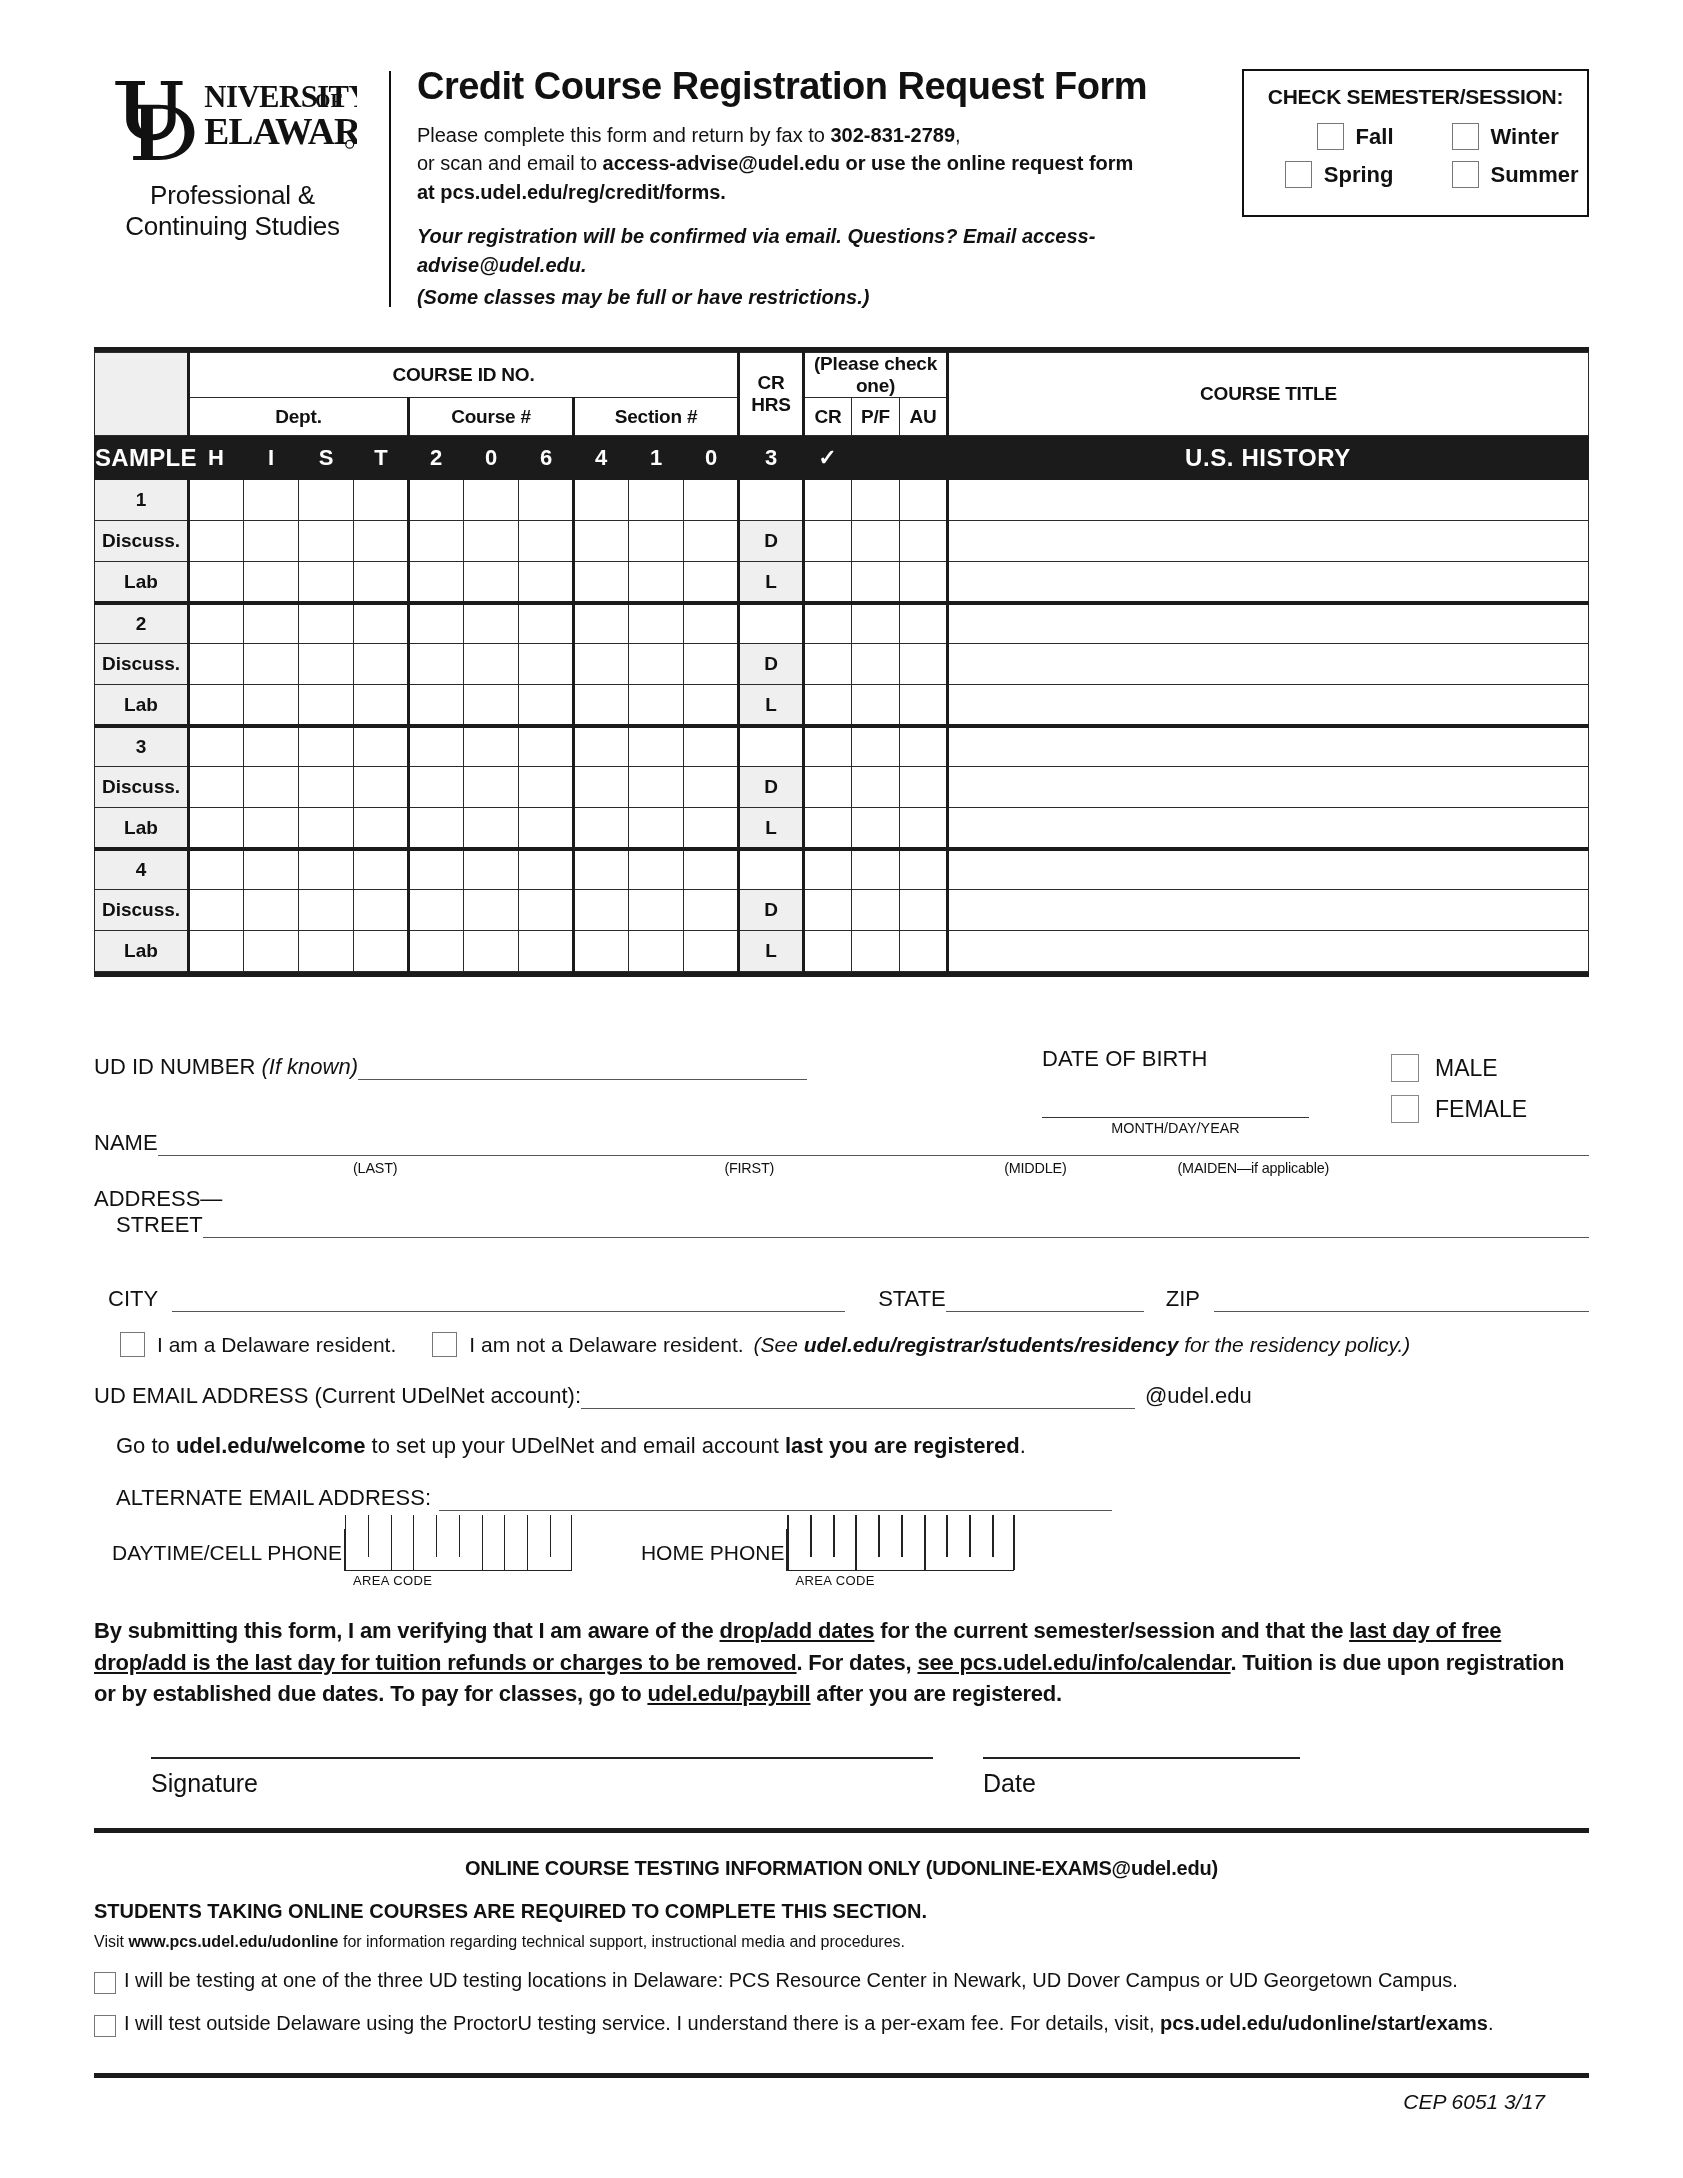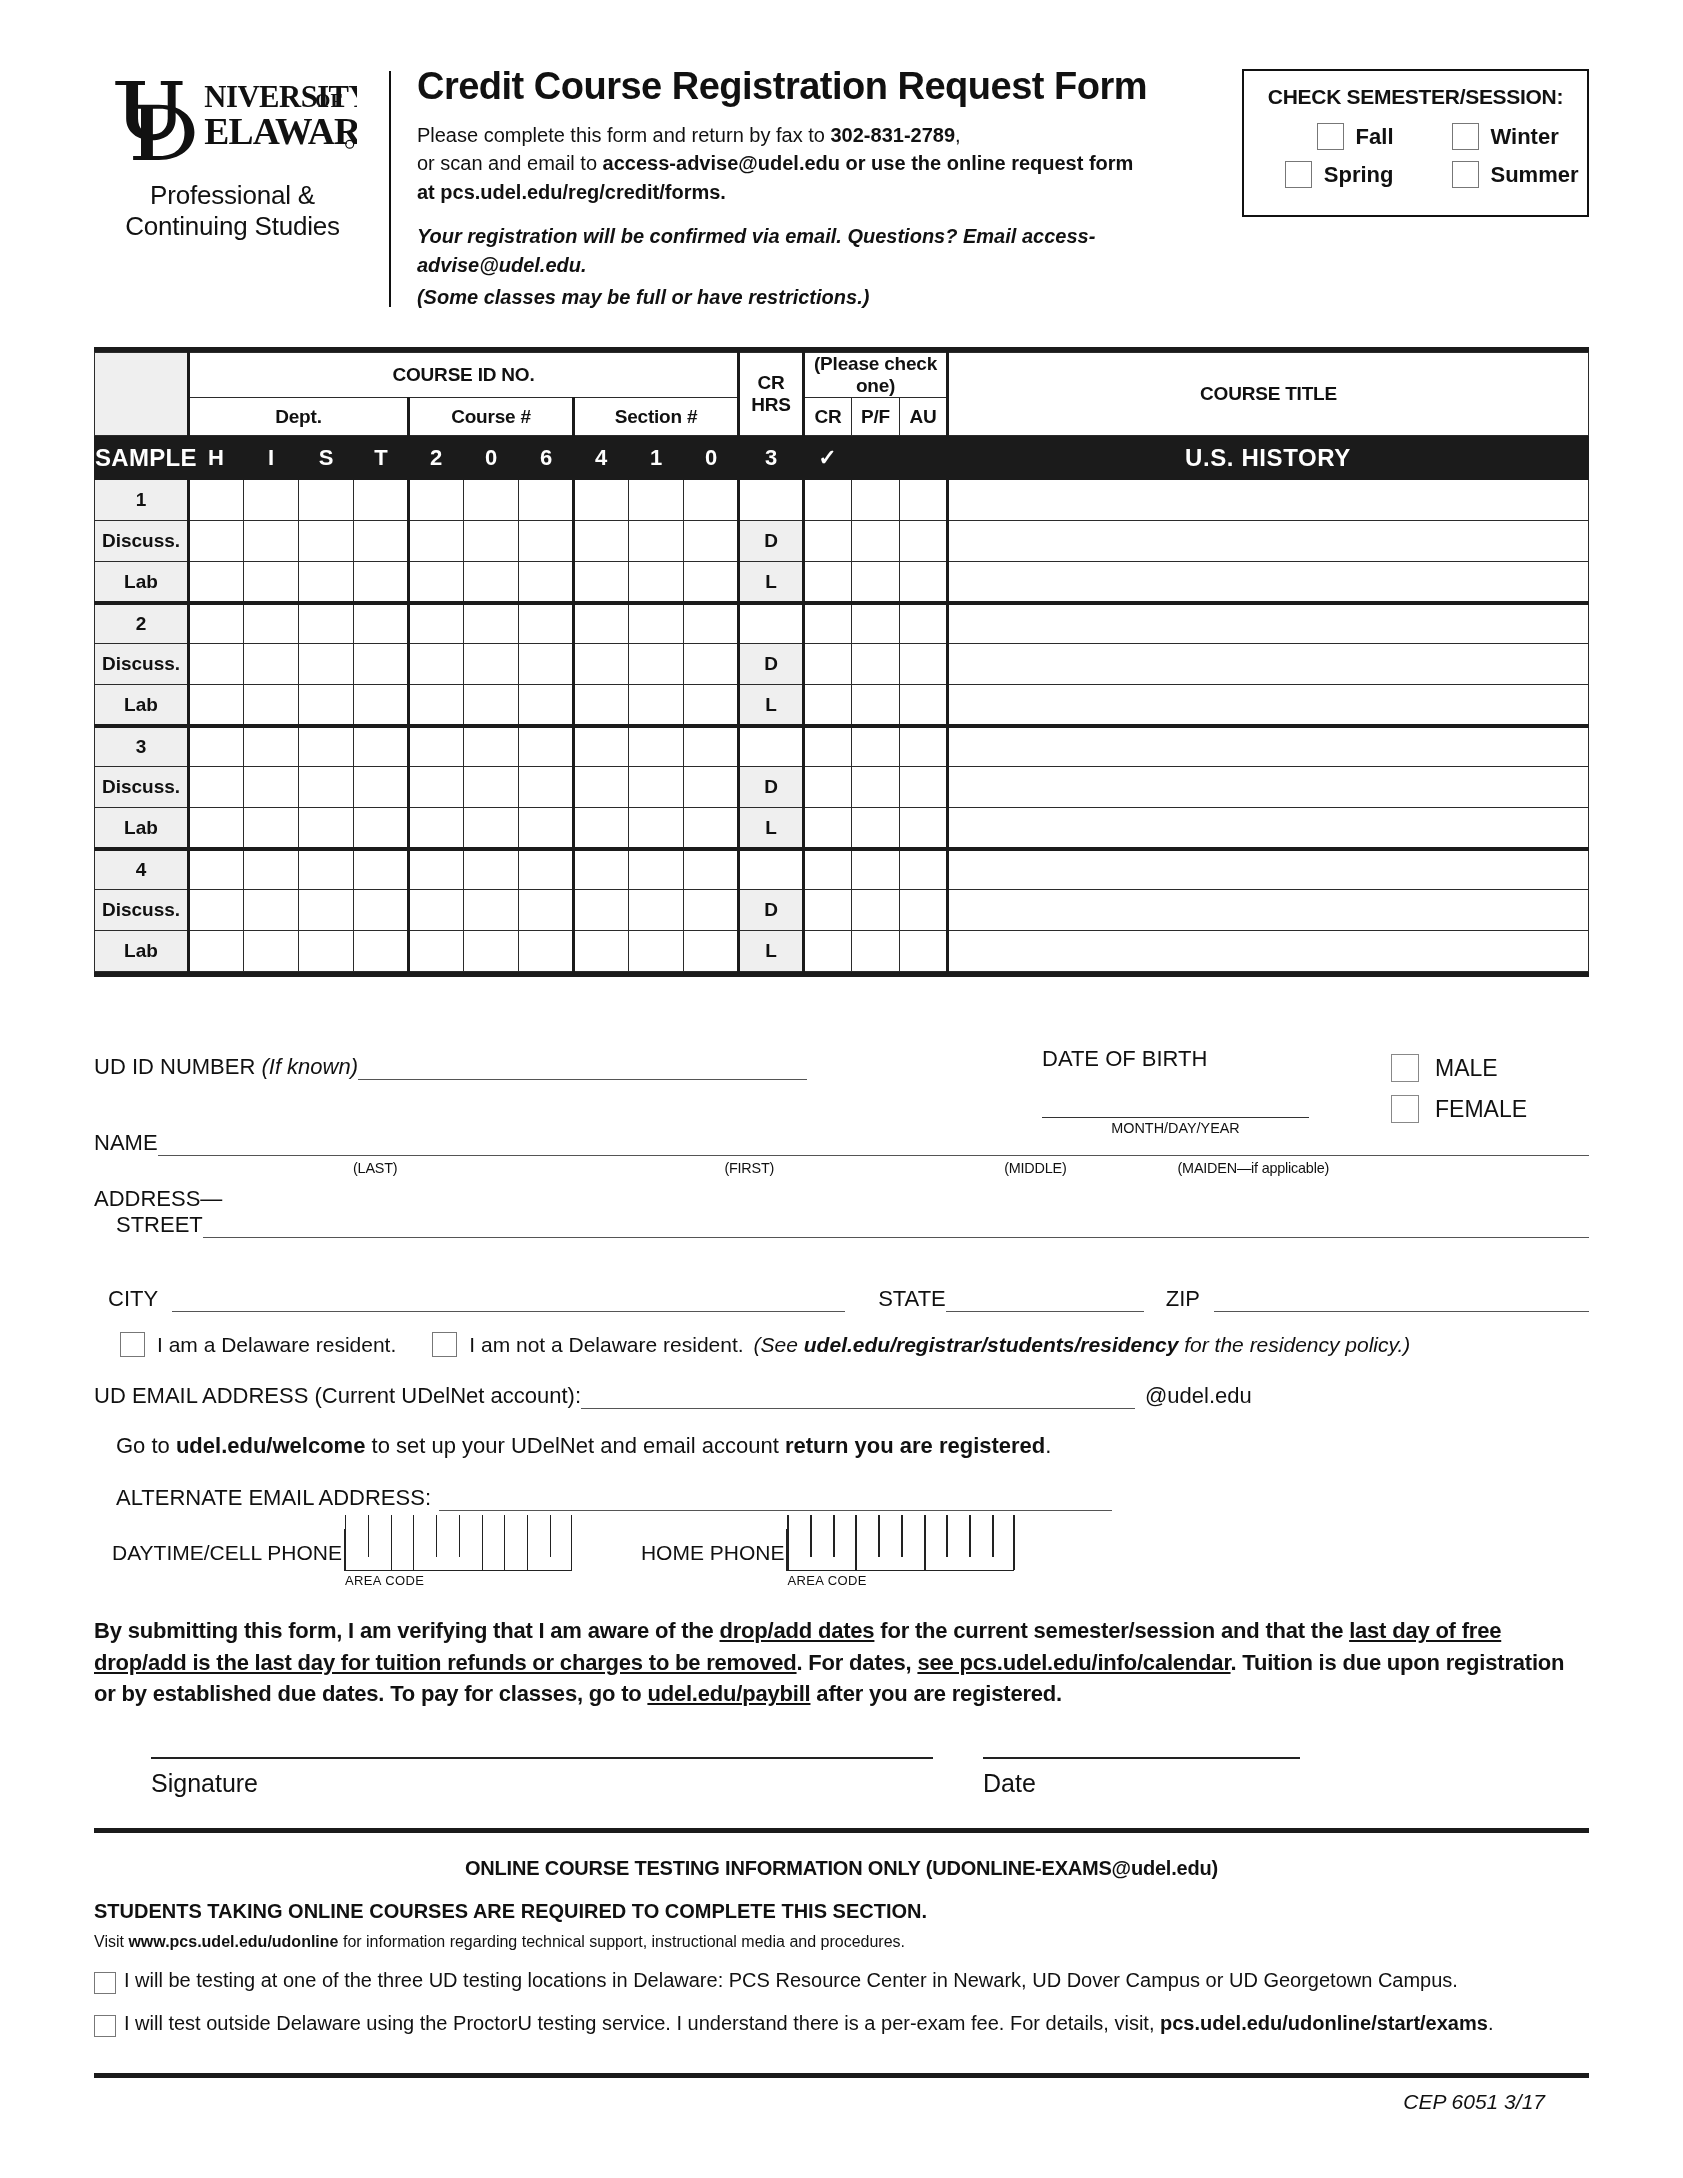--- a/index.html
+++ b/index.html
@@ -76,21 +76,21 @@
   .rcbx { width:25px; height:25px; border:1.6px solid #777; background:#fff; flex:0 0 25px; margin-right:12px; }
   .resid-note i { font-style:italic; }
   .resid-note b { font-style:italic; font-weight:bold; }
 
   .phone-wrap { display:flex; align-items:flex-end; margin-top:18px; padding-left:18px; }
   .phone-lbl { font-size:21px; padding-bottom:6px; white-space:nowrap; }
   .phone-box { position:relative; width:228px; height:42px; border:1.7px solid #222; border-top:none; margin-left:2px; }
   .phone-box .tick { position:absolute; top:-14px; width:1.6px; background:#222; }
   .phone-box .tick.full { top:-14px; height:55px; }
   .phone-box .tick.half { top:-14px; height:42px; }
-  .acap { position:absolute; left:0; top:44px; font-size:13px; letter-spacing:0.4px; }
+  .acap { position:absolute; left:8px; top:44px; font-size:13px; letter-spacing:0.4px; }
 
   .cert { margin-top:44px; font-size:22px; font-weight:bold; line-height:1.42; letter-spacing:-0.2px; }
   .cert u { text-decoration:underline; }
 
   .sig-row { display:flex; margin-top:48px; padding-left:57px; }
   .sig-col { flex:0 0 auto; }
   .sig-line { border-bottom:2px solid #222; height:2px; }
   .sig-cap { font-size:25px; margin-top:10px; }
 
   .divider-thick { border-top:5px solid #1b1b1b; margin-top:30px; }
@@ -505,21 +505,21 @@
       <span>I am not a Delaware resident.</span>
       <span class="resid-note" style="margin-left:10px;"><i>(See </i><b>udel.edu/registrar/students/residency</b><i> for the residency policy.)</i></span>
     </div>
 
     <div class="row" style="margin-top:26px;">
       <span class="lbl">UD EMAIL ADDRESS (Current UDelNet account):</span>
       <span class="fill" style="flex:0 0 554px;"></span>
       <span class="lbl" style="margin-left:10px;">@udel.edu</span>
     </div>
 
-    <div style="margin-top:24px; padding-left:22px; font-size:22px;"><span>Go to </span><b>udel.edu/welcome</b><span> to set up your UDelNet and email account </span><b>return you are registered</b><span>.</span></div>
+    <div style="margin-top:24px; padding-left:22px; font-size:22px;"><span>Go to </span><b>udel.edu/welcome</b><span> to set up your UDelNet and email account </span><b>last you are registered</b><span>.</span></div>
 
     <div class="row" style="margin-top:26px; padding-left:22px;">
       <span class="lbl">ALTERNATE EMAIL ADDRESS:</span>
       <span class="fill" style="flex:0 0 673px; margin-left:8px;"></span>
     </div>
 
 
     <div class="phone-wrap">
       <span class="phone-lbl">DAYTIME/CELL PHONE</span>
       <span class="phone-box">

